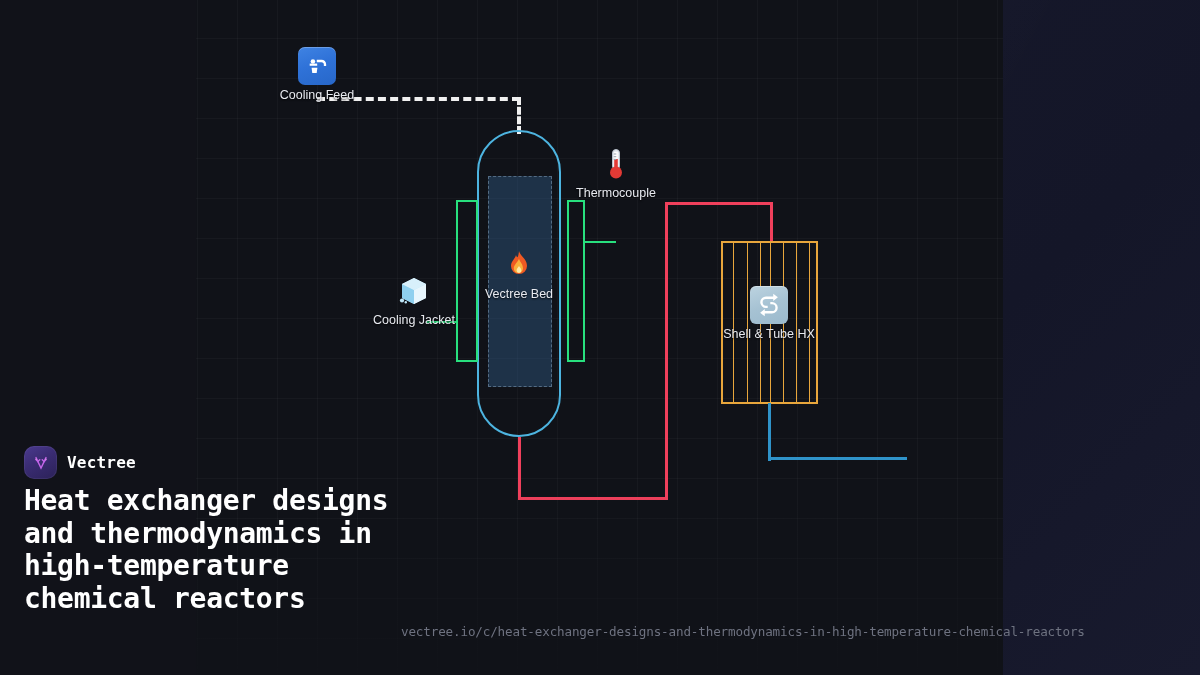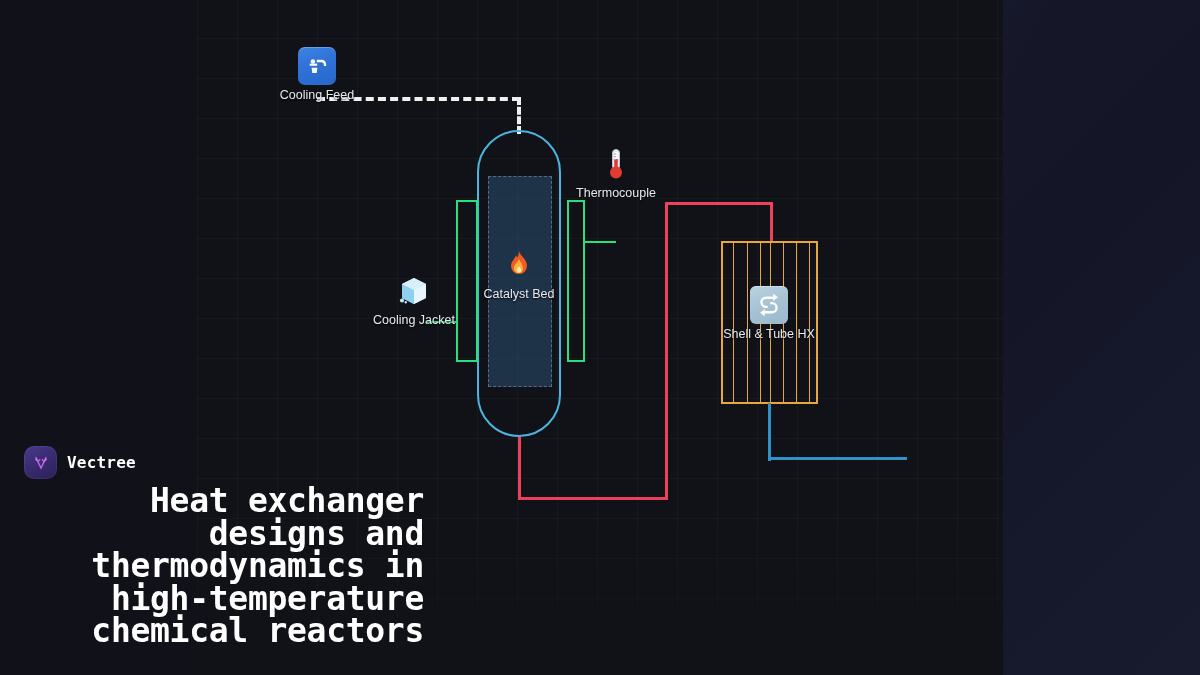--- a/index.html
+++ b/index.html
@@ -208,26 +208,25 @@
     font-size: 16px;
     font-weight: 700;
     letter-spacing: 0.2px;
   }
   #headline {
     position: absolute;
     left: 24px; top: 485px;
     width: 400px;
     color: #ffffff;
     font-family: "DejaVu Sans Mono", "Liberation Mono", monospace;
-    font-size: 33px;
+    font-size: 28px;
     font-weight: 700;
     line-height: 32.5px;
     letter-spacing: -0.3px;
     margin: 0;
-    text-align: right;
   }
   #url {
     position: absolute;
     left: 401px; top: 624px;
     color: #6e7280;
     font-family: "DejaVu Sans Mono", "Liberation Mono", monospace;
     font-size: 12.6px;
     letter-spacing: -0.15px;
     white-space: nowrap;
   }
@@ -315,21 +314,21 @@
     </div>
 
     <div class="node" id="flame-node" style="left:323px; top:246px;">
       <div class="node-icon plain">
         <svg width="26" height="30" viewBox="0 0 26 30" aria-hidden="true">
           <path d="M13 1 C15 7 21 9 21 16 a8 8 0 0 1-16 0 C5 11 9 9 10 5 C11 8 12 9 13 1Z" fill="#f05a23"></path>
           <path d="M13 9 C14.5 13 17 14 17 18.5 a4.6 4.6 0 0 1-9.2 0 C7.8 15 10.5 13.5 13 9Z" fill="#fbb03b"></path>
           <path d="M13 16 c1.2 2 2.4 2.7 2.4 4.6 a2.4 2.4 0 0 1-4.8 0 c0-1.9 1.2-2.6 2.4-4.6z" fill="#fde9a9"></path>
         </svg>
       </div>
-      <div class="node-label">Catalyst Bed</div>
+      <div class="node-label">Vectree Bed</div>
     </div>
 
     <div class="node" id="hx-node" style="left:573px; top:286px;">
       <div class="node-icon" id="icon-hx">
         <svg width="26" height="26" viewBox="0 0 24 24" aria-hidden="true">
           <path d="M18.5 6.4H9.2a3.1 3.1 0 0 0 0 6.2h1.6v2.2H9.2A5.3 5.3 0 0 1 9.2 4.2h9.3z" fill="#ffffff"></path>
           <path d="M15.9 1.6l4.3 3.3-4.3 3.3z" fill="#ffffff"></path>
           <path d="M5.5 17.6h9.3a3.1 3.1 0 0 0 0-6.2h-1.6V9.2h1.6a5.3 5.3 0 0 1 0 10.6H5.5z" fill="#ffffff"></path>
           <path d="M8.1 22.4l-4.3-3.3 4.3-3.3z" fill="#ffffff"></path>
         </svg>
@@ -352,14 +351,15 @@
         </g>
         <circle cx="6.1" cy="7.6" r="0.95" fill="#e08be8"></circle>
         <circle cx="17.9" cy="7.6" r="0.95" fill="#e08be8"></circle>
       </svg>
     </div>
     <div id="brand-name">Vectree</div>
   </div>
 
   <h1 id="headline">Heat exchanger designs and thermodynamics in high-temperature chemical reactors</h1>
 
+  <div id="url">vectree.io/c/heat-exchanger-designs-and-thermodynamics-in-high-temperature-chemical-reactors</div>
 
 </div>
 
 </body></html>

